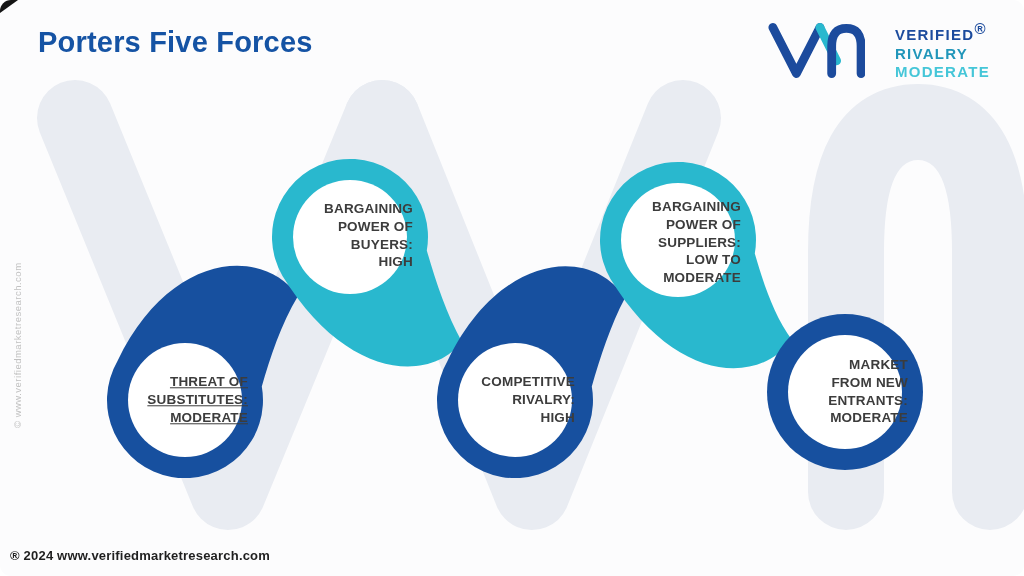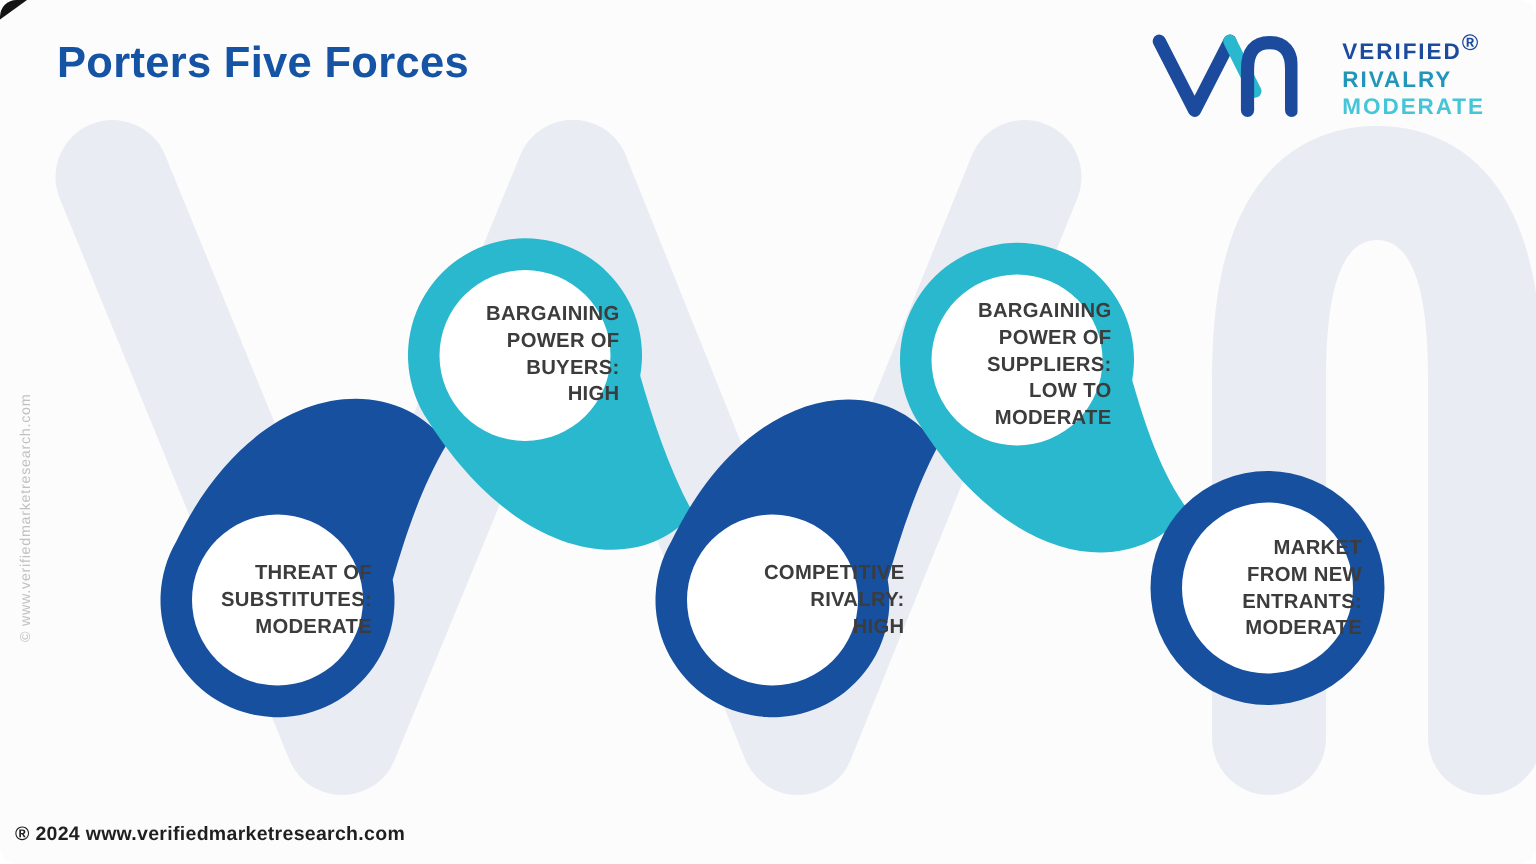--- a/index.html
+++ b/index.html
@@ -81,28 +81,28 @@
     </svg>
     <div class="logo-text">
       <span class="l1"><span>VERIFIED</span><span class="reg">®</span></span>
       <span class="l2">RIVALRY</span>
       <span class="l3">MODERATE</span>
     </div>
   </div>
 
   <div class="side-text">© www.verifiedmarketresearch.com</div>
 
-  <div class="node-label" style="left:185px;top:400px;">THREAT OF
+  <div class="node-label" style="left:185px;top:400px;text-decoration:underline;">THREAT OF
 SUBSTITUTES:
 MODERATE</div>
   <div class="node-label" style="left:350px;top:236px;">BARGAINING
 POWER OF
 BUYERS:
 HIGH</div>
-  <div class="node-label" style="left:540px;top:400px;">COMPETITIVE
+  <div class="node-label" style="left:512px;top:400px;">COMPETITIVE
 RIVALRY:
 HIGH</div>
   <div class="node-label" style="left:678px;top:243px;">BARGAINING
 POWER OF
 SUPPLIERS:
 LOW TO
 MODERATE</div>
   <div class="node-label" style="left:845px;top:392px;">MARKET
 FROM NEW
 ENTRANTS:

